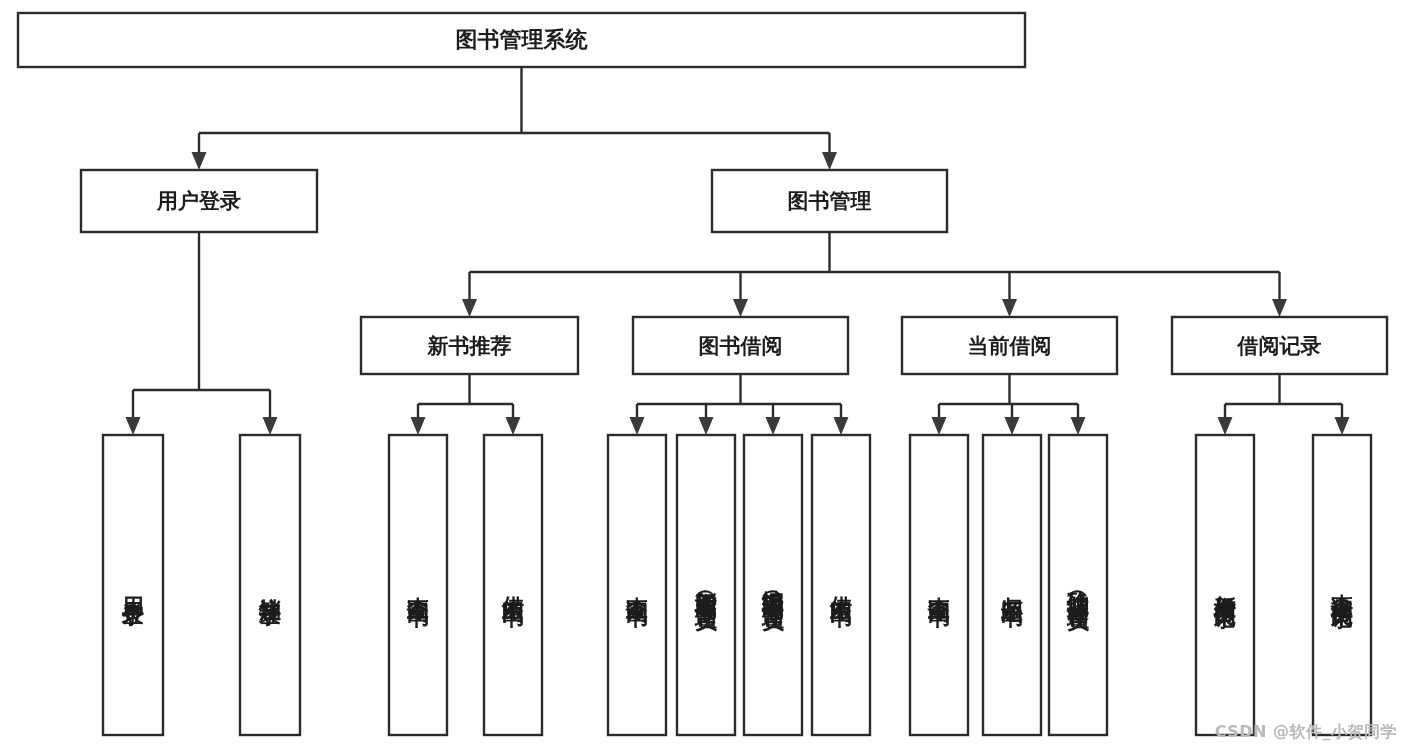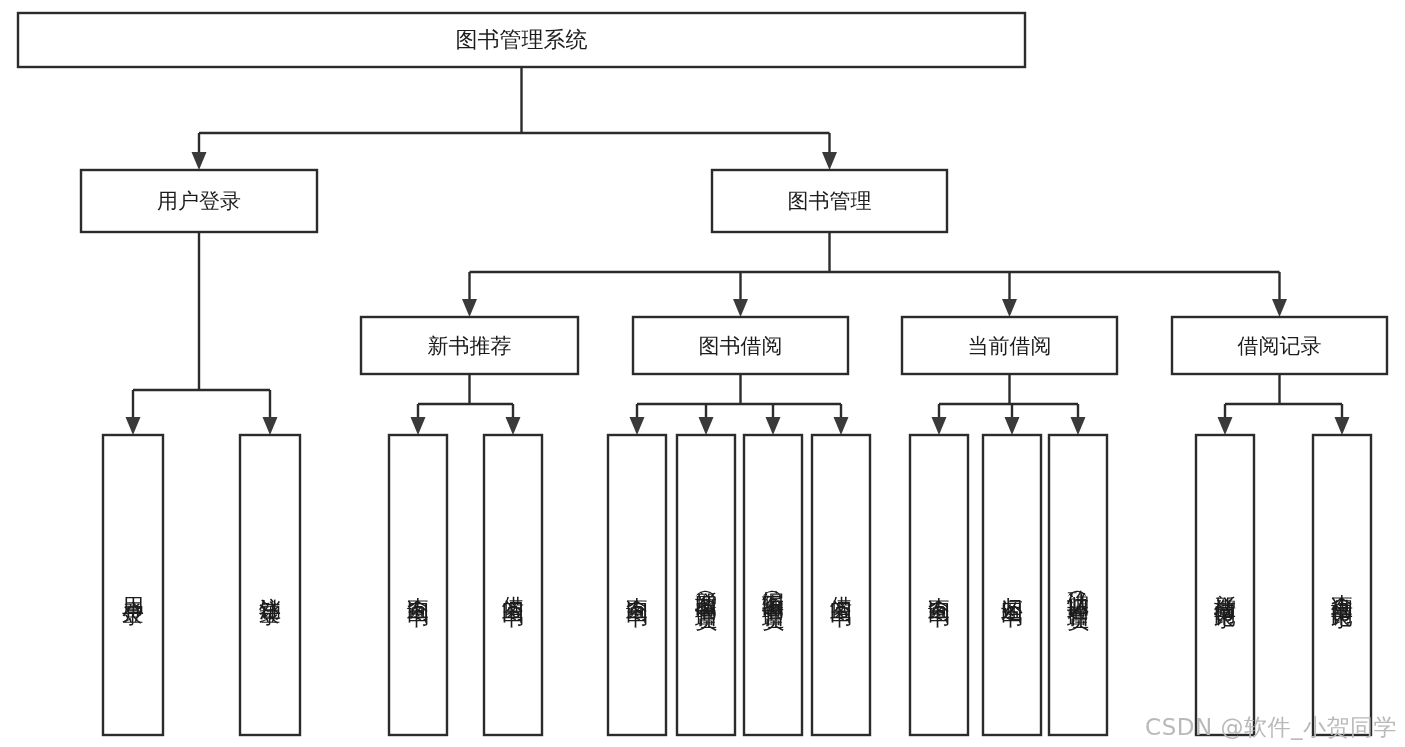--- a/index.html
+++ b/index.html
@@ -11,20 +11,21 @@
     width: 1405px;
     height: 747px;
     font-family: "DejaVu Sans", "Liberation Sans", sans-serif;
     overflow: hidden;
     position: relative;
   }
   #diagram-root {
     position: relative;
     width: 1405px;
     height: 747px;
+    font-weight: bold;
   }
   svg#flow {
     position: absolute;
     left: 0;
     top: 0;
     width: 1405px;
     height: 747px;
     display: block;
   }
   .box-rect {
@@ -64,21 +65,21 @@
     color: #1c1c1c;
     white-space: nowrap;
     text-align: center;
     pointer-events: none;
   }
   .watermark {
     position: absolute;
     right: 8px;
     bottom: 4px;
     font-family: "DejaVu Sans", "Liberation Sans", sans-serif;
-    font-size: 23px;
+    font-size: 16px;
     color: #b9b9b9;
     white-space: nowrap;
     letter-spacing: 0.5px;
   }
 </style>
 </head>
 <body>
 
 <div id="diagram-root">
 

